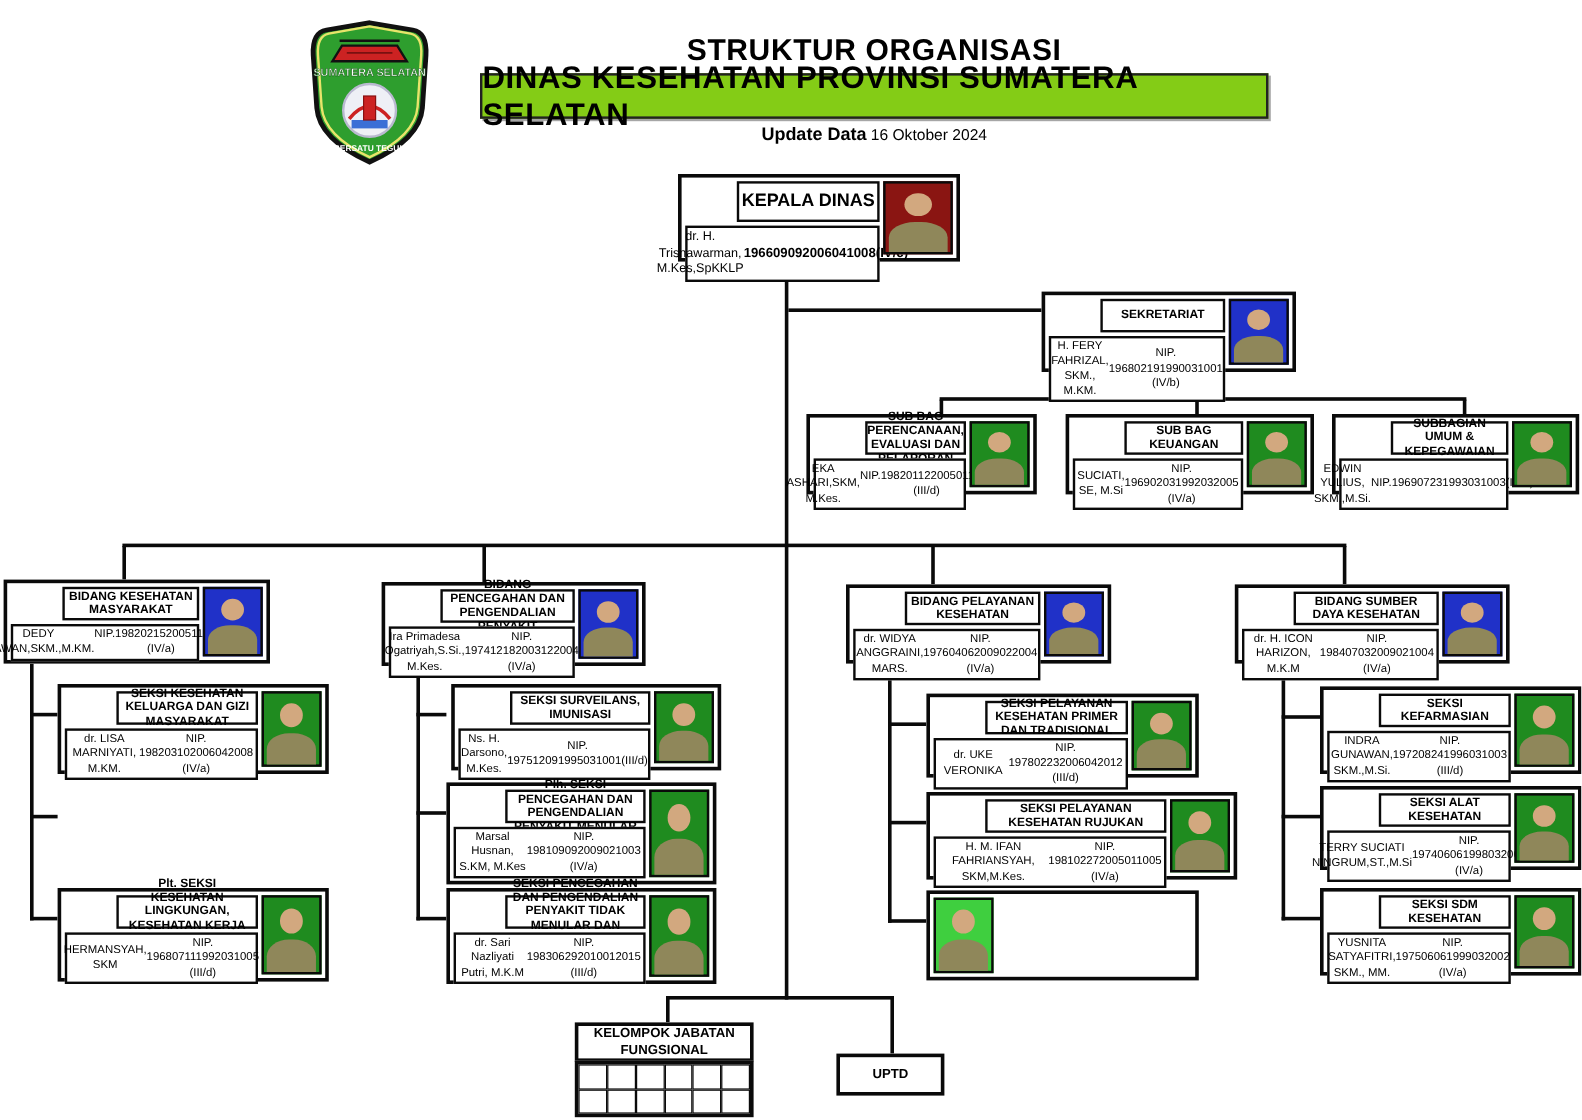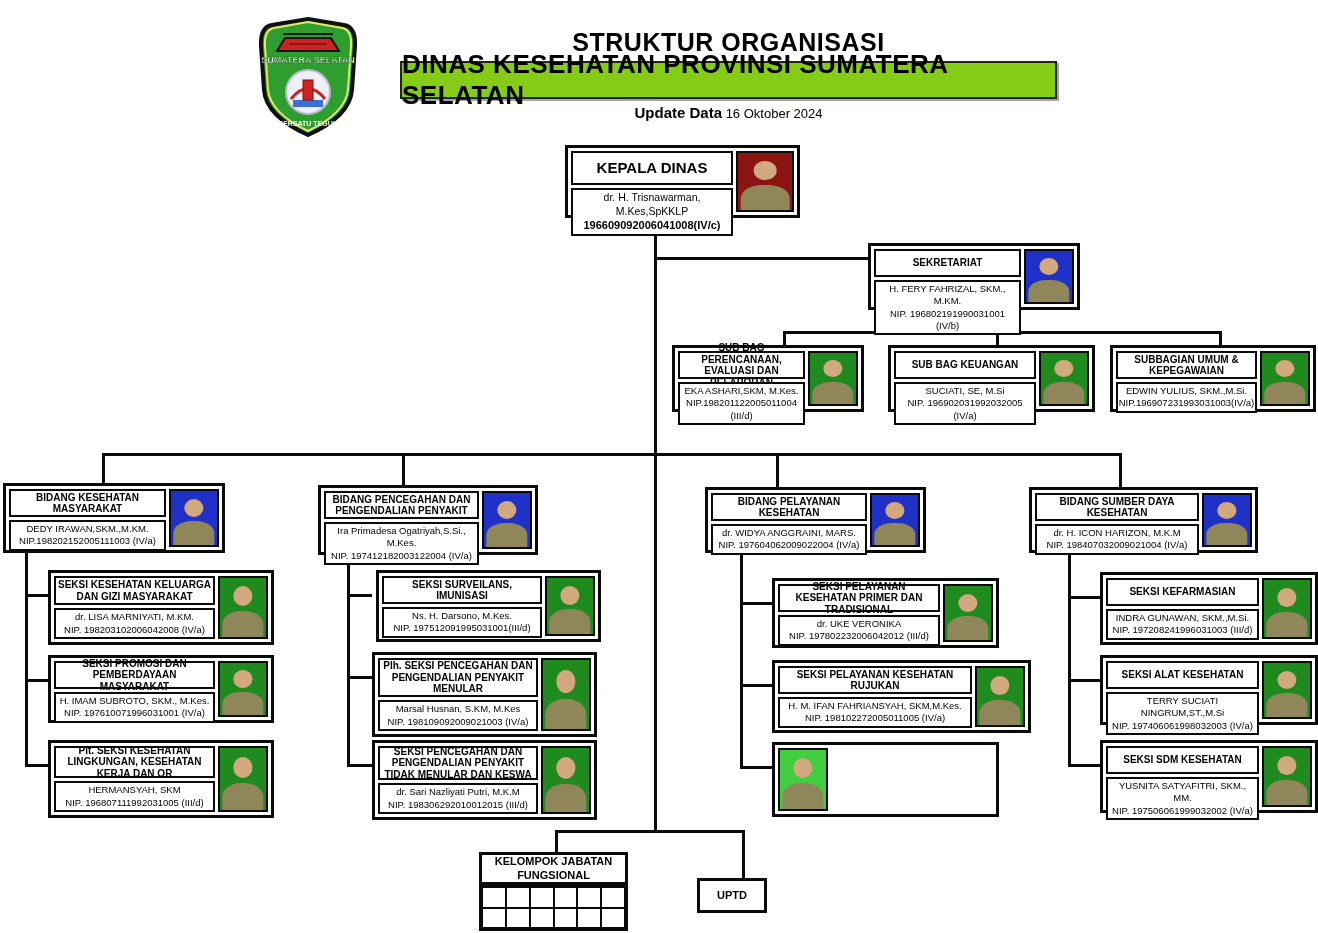--- a/index.html
+++ b/index.html
@@ -18,22 +18,22 @@
   .update b{font-size:15px;}
   .logo{position:absolute;left:253px;top:16px;width:110px;height:122px;}
   
   .ln{position:absolute;background:#0a0a0a;}
   
   .org{position:absolute;border:3px solid #0a0a0a;background:#fff;
     display:flex;gap:3px;padding:3px;box-sizing:border-box;}
   .org-l{flex:1;display:flex;flex-direction:column;gap:3px;min-width:0;}
   .org-t{border:2px solid #0a0a0a;display:flex;align-items:center;justify-content:center;
     text-align:center;font-weight:bold;font-size:10px;line-height:1.15;padding:1px 2px;
-    min-height:22px;background:#fff;}
-  .org-p{border:2px solid #0a0a0a;flex:1;display:flex;flex-direction:column;
+    min-height:22px;background:#fff;margin-left:43px;}
+  .org-p{border:2px solid #0a0a0a;flex:1;display:flex;flex-direction:row;
     align-items:center;justify-content:center;text-align:center;font-size:9.5px;
     line-height:1.3;padding:1px 2px;background:#fff;}
   .org-ph{position:relative;width:46px;flex:none;border:2px solid #0a0a0a;
     overflow:hidden;background:#1f8b1f;}
   .org-ph::before{content:"";position:absolute;left:50%;top:14%;transform:translateX(-50%);
     width:42%;height:34%;background:#d2a87f;border-radius:50%;}
   .org-ph::after{content:"";position:absolute;left:50%;bottom:-6%;transform:translateX(-50%);
     width:90%;height:50%;background:#8f875a;border-radius:45% 45% 0 0;}
   .org.big .org-t{font-size:15px;min-height:28px;}
   .org.big .org-p{font-size:10.5px;}
@@ -177,30 +177,20 @@
     <div class="org-l">
       <div class="org-t">SEKSI KESEHATAN KELUARGA DAN GIZI MASYARAKAT</div>
       <div class="org-p">
         <div>dr. LISA MARNIYATI, M.KM.</div>
         <div>NIP. 198203102006042008 (IV/a)</div>
       </div>
     </div>
     <div class="org-ph" style="background: rgb(31, 139, 31);"></div>
   </div>
 
-  <div class="org" style="left:48px;top:655px;width:226px;height:68px">
-    <div class="org-l">
-      <div class="org-t">SEKSI PROMOSI DAN PEMBERDAYAAN MASYARAKAT</div>
-      <div class="org-p">
-        <div>H. IMAM SUBROTO, SKM., M.Kes.</div>
-        <div>NIP. 197610071996031001 (IV/a)</div>
-      </div>
-    </div>
-    <div class="org-ph" style="background: rgb(31, 139, 31);"></div>
-  </div>
 
   <div class="org" style="left:48px;top:740px;width:226px;height:78px">
     <div class="org-l">
       <div class="org-t">Plt. SEKSI KESEHATAN LINGKUNGAN, KESEHATAN KERJA DAN OR</div>
       <div class="org-p">
         <div>HERMANSYAH, SKM</div>
         <div>NIP. 196807111992031005 (III/d)</div>
       </div>
     </div>
     <div class="org-ph" style="background: rgb(31, 139, 31);"></div>
@@ -339,15 +329,15 @@
       <div></div>
     <div></div>
       <div></div>
     <div></div>
       <div></div>
     <div></div>
       <div></div>
     <div></div>
       <div></div>
   </div>
-  <div class="plainbox" style="left:697px;top:878px;width:70px;height:35px">UPTD</div>
+  <div class="plainbox" style="left:697px;top:878px;width:90px;height:35px">UPTD</div>
 
 </div>
 
 </body></html>

